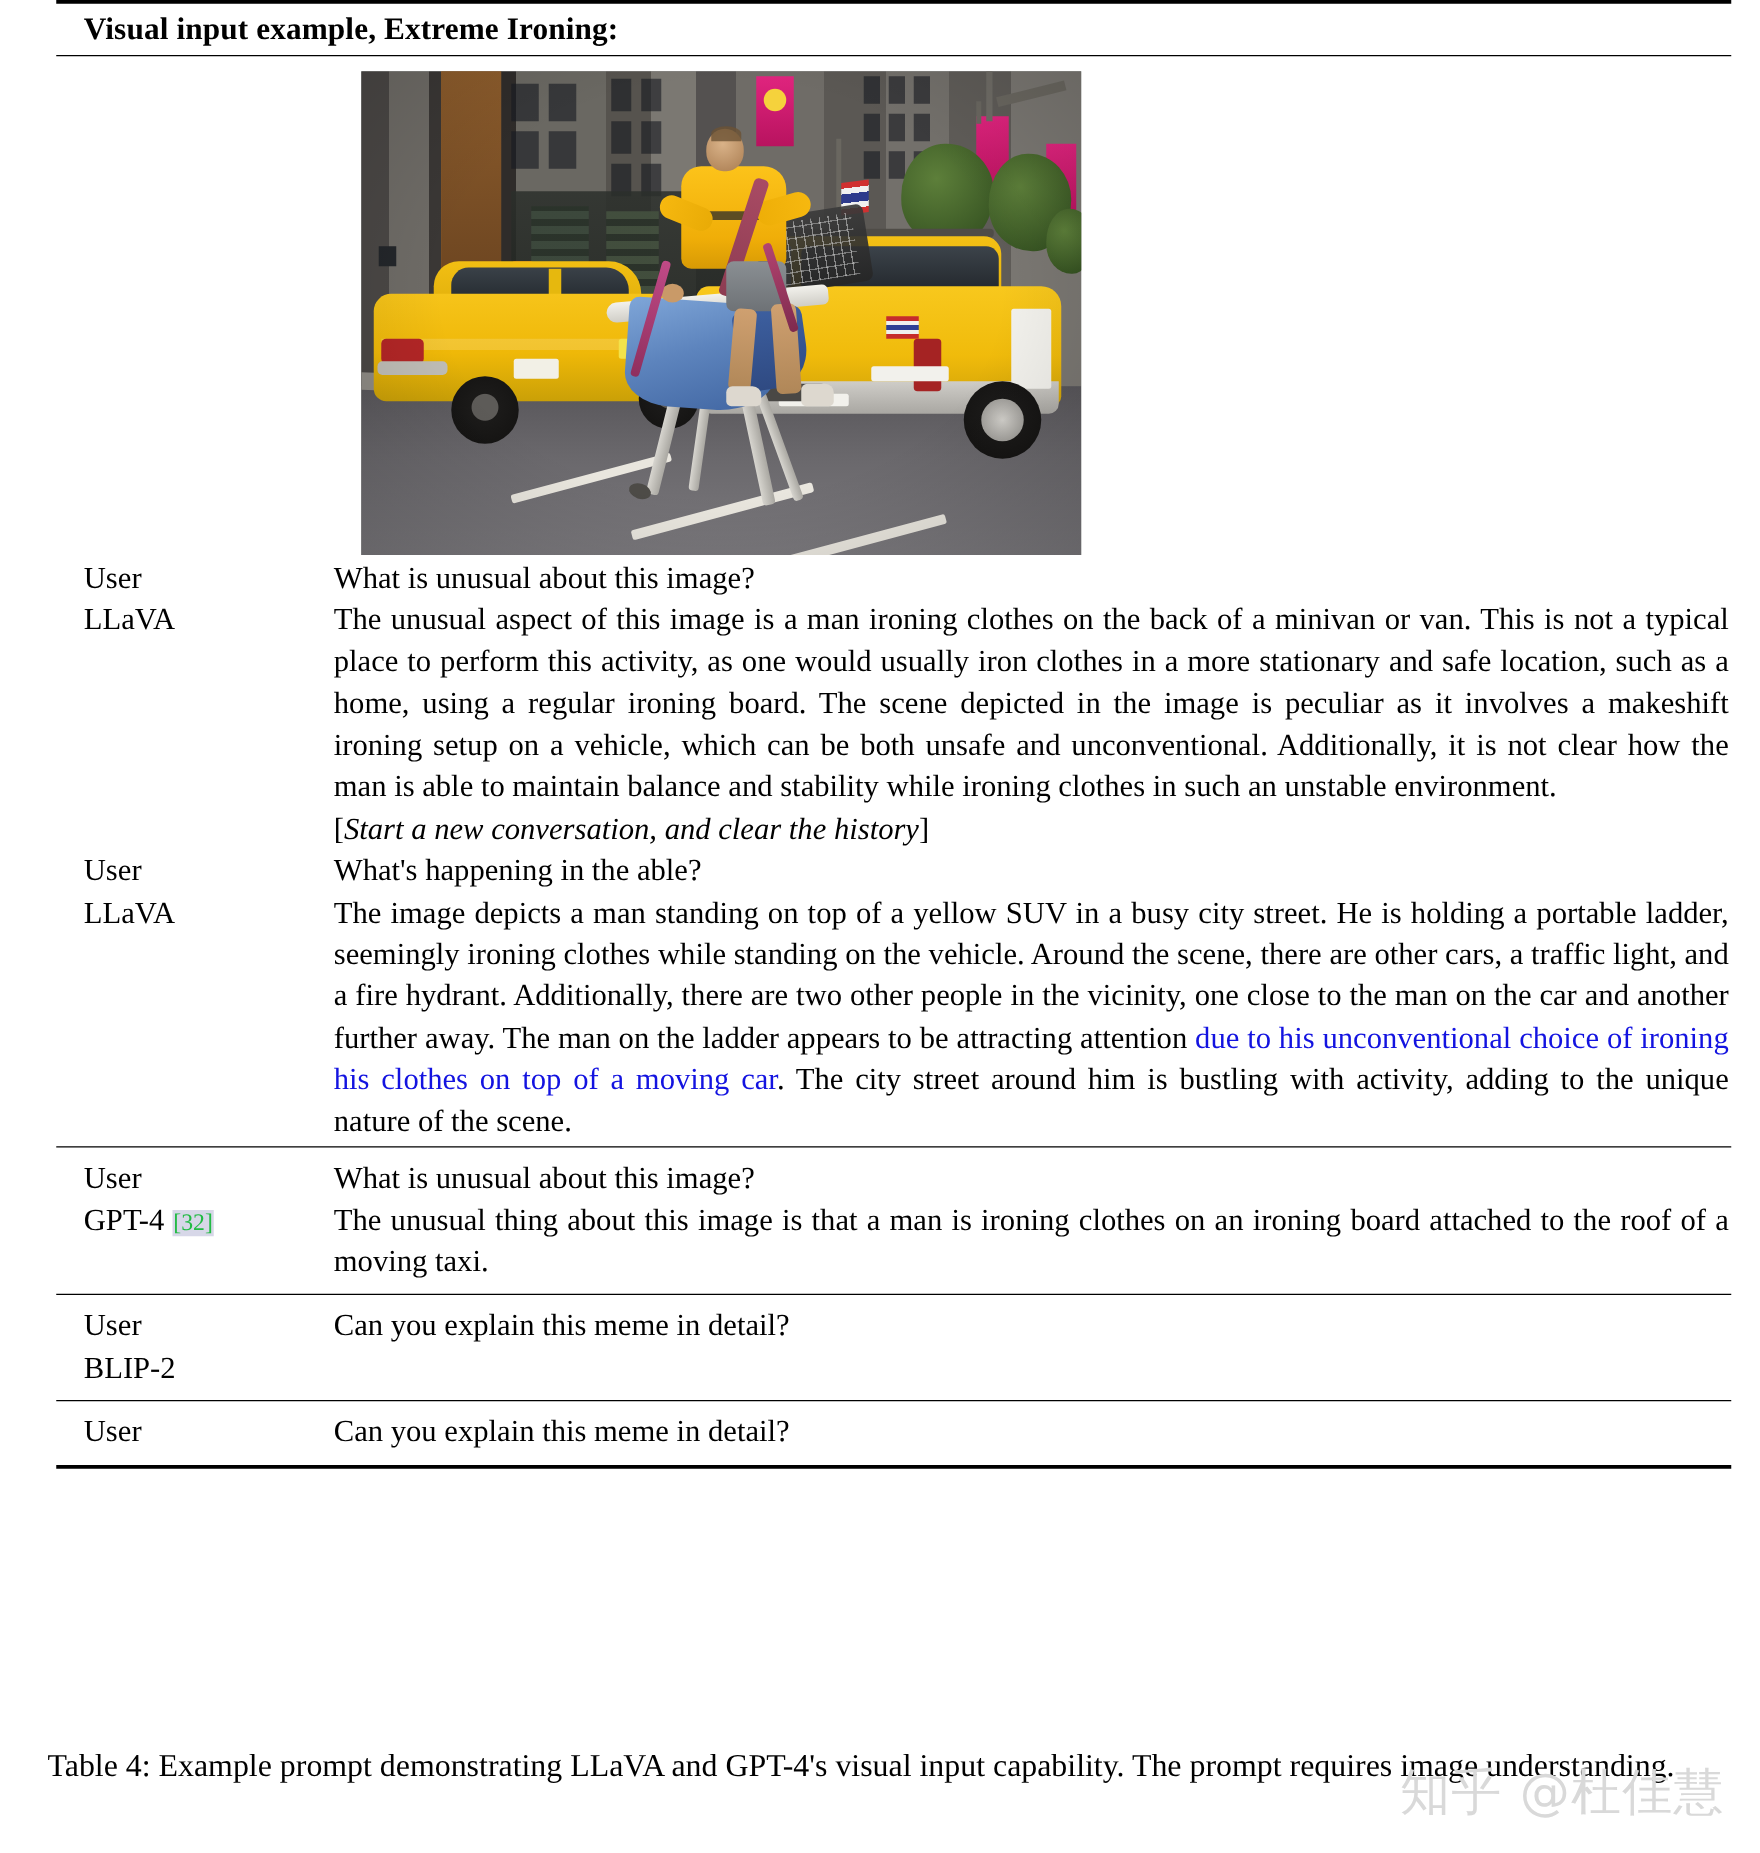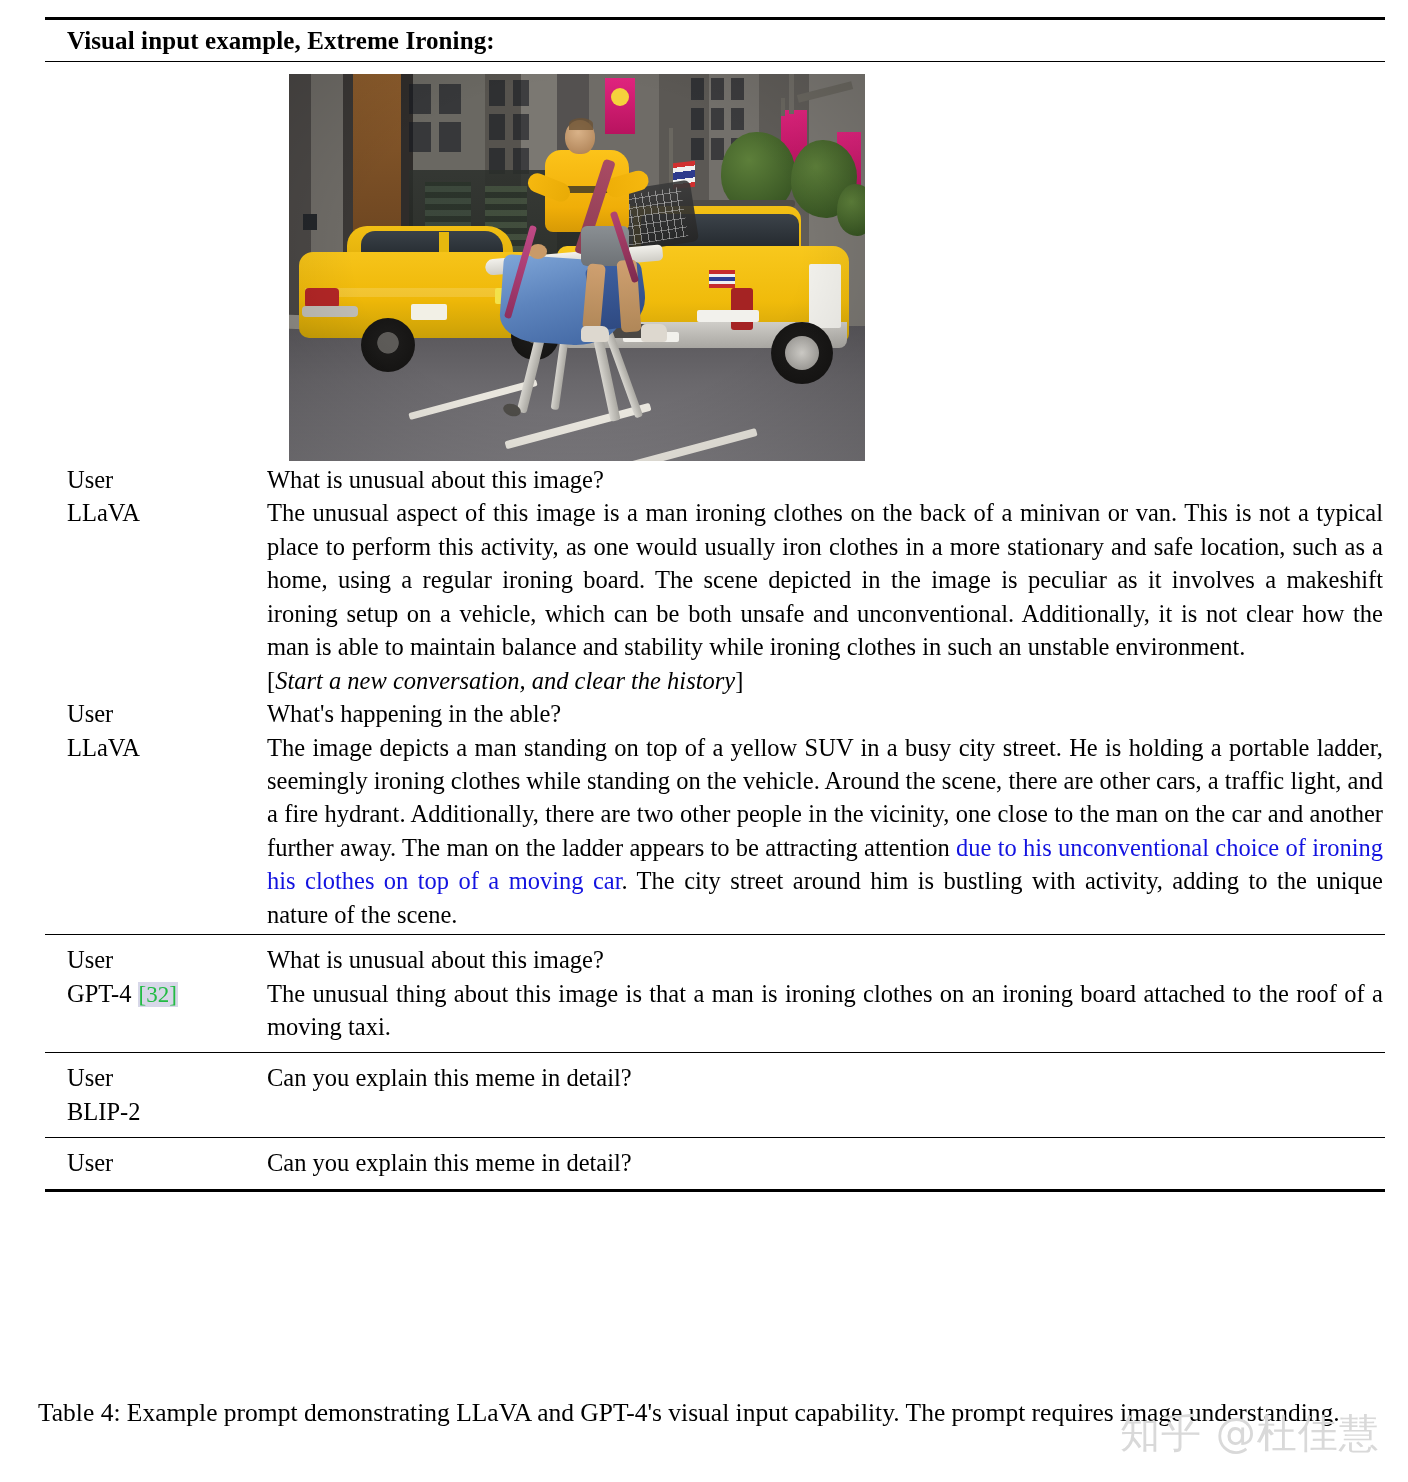--- a/index.html
+++ b/index.html
@@ -19,21 +19,21 @@
   .page {
     position: relative;
     width: 1408px;
     height: 1482px;
   }
 
   
   .tbl {
     position: absolute;
     left: 45px;
-    top: 17px;
+    top: 0;
     width: 1340px;
   }
 
   .rule-thick {
     border-top: 3px solid #000;
     height: 0;
     line-height: 0;
     font-size: 0;
   }
   .rule-thin {
@@ -107,21 +107,21 @@
   .blk.pad-top { padding-top: 8px; }
   .blk.pad-bot { padding-bottom: 9px; }
 
   .italic { font-style: italic; }
   .blue { color: #1313e0; }
 
   .cite {
     color: #22bb44;
     background: #d7d7e8;
     padding: 0 1px;
-    font-size: 23px;
+    font-size: 19px;
   }
 
   
   .caption {
     position: absolute;
     left: 38px;
     top: 1396px;
     width: 1356px;
     font-size: 25.5px;
     line-height: 1.36;

